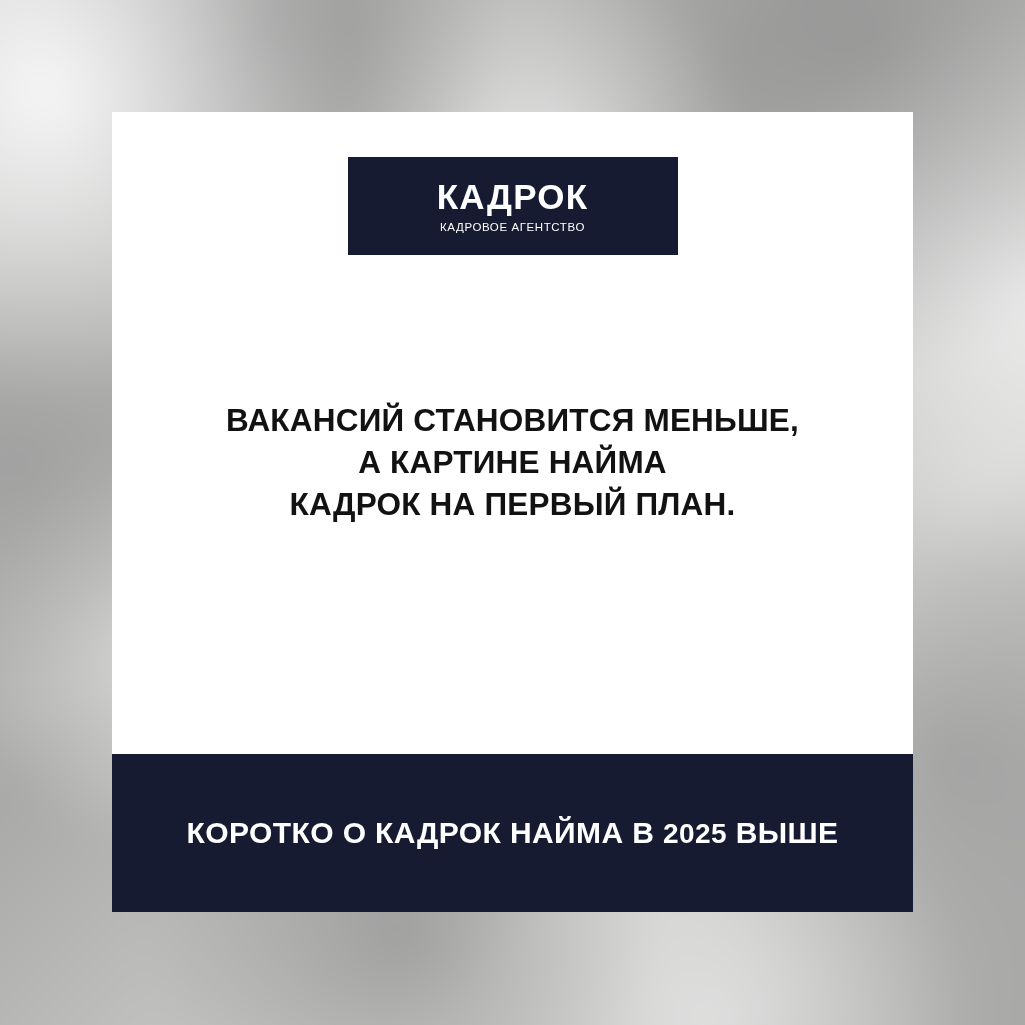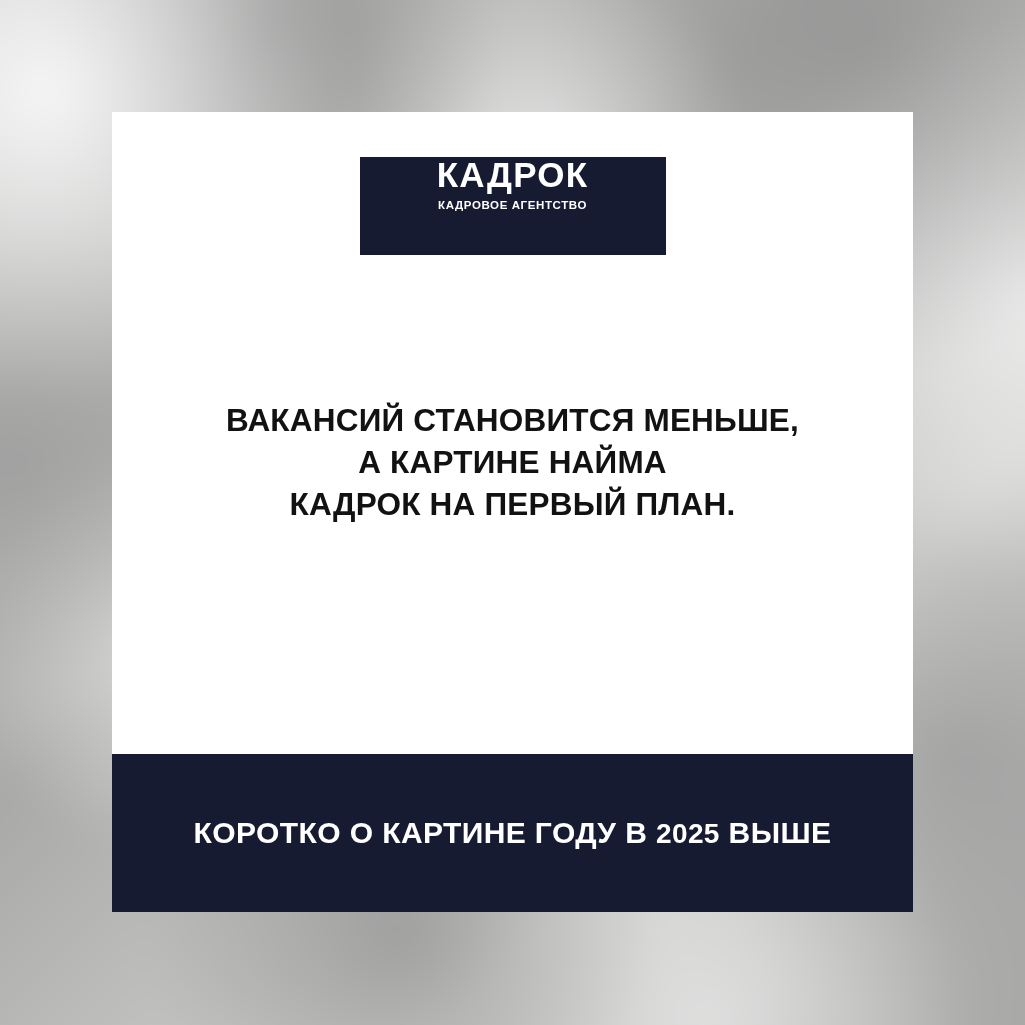--- a/index.html
+++ b/index.html
@@ -55,40 +55,40 @@
     flex: 1 1 auto;
     background: #ffffff;
   }
 
   
   .logo-block {
     position: absolute;
     left: 50%;
     transform: translateX(-50%);
     top: 45px;
-    width: 306px;
+    width: 330px;
     height: 98px;
     background: #161b32;
     display: flex;
     flex-direction: column;
     align-items: center;
-    justify-content: flex-start;
+    justify-content: center;
   }
   .logo-name {
     color: #ffffff;
     font-size: 35px;
     font-weight: bold;
     letter-spacing: 1.2px;
     line-height: 1;
     margin-bottom: 8px;
   }
   .logo-sub {
     color: #ffffff;
     font-size: 11.5px;
-    font-weight: bold;
+    font-weight: normal;
     letter-spacing: 0.6px;
     line-height: 1;
   }
 
   
   .headline {
     position: absolute;
     left: 0;
     right: 0;
     top: 268px;
@@ -140,16 +140,16 @@
 
     <div class="headline">
       <span class="line">ВАКАНСИЙ СТАНОВИТСЯ МЕНЬШЕ,</span>
       <span class="line">А КАРТИНЕ НАЙМА</span>
       <span class="line">КАДРОК НА ПЕРВЫЙ ПЛАН.</span>
     </div>
 
   </div>
 
   <div class="card-footer">
-    <div class="footer-text"><span>КОРОТКО О КАРТИНЕ ГОДУ В </span><span class="year">2025</span><span> ВЫШЕ</span></div>
+    <div class="footer-text"><span>КОРОТКО О КАДРОК НАЙМА В </span><span class="year">2025</span><span> ВЫШЕ</span></div>
   </div>
 
 </div>
 
 </body></html>

